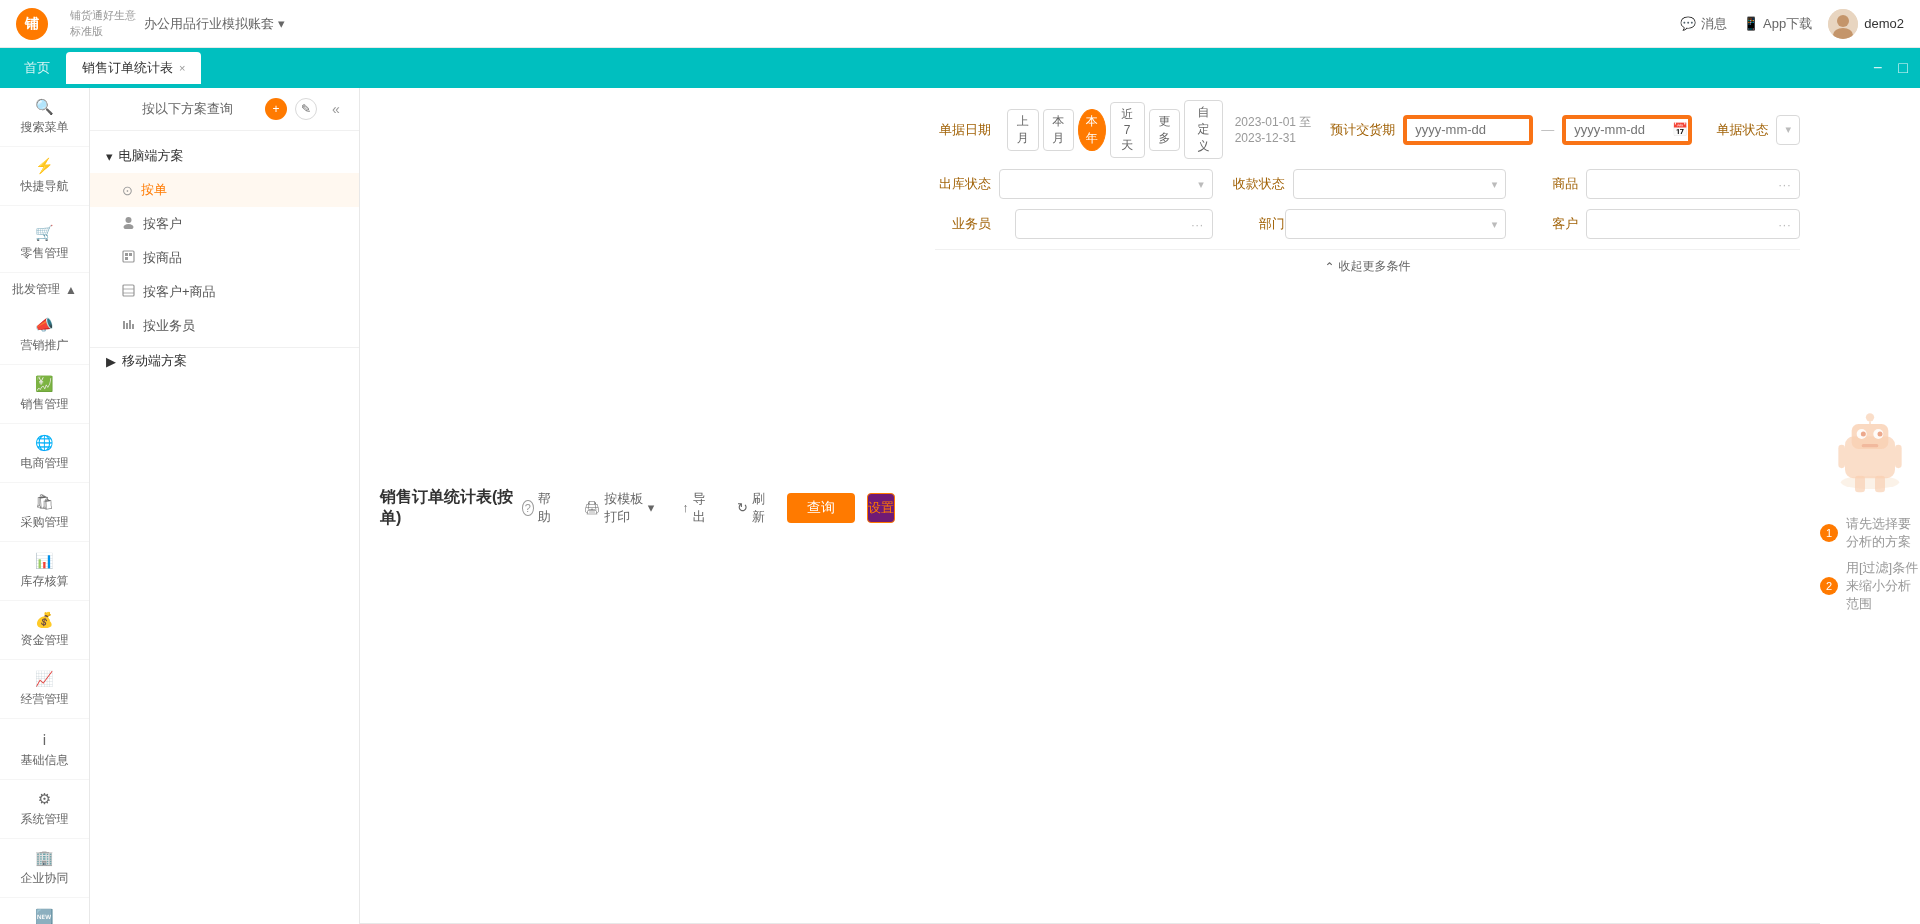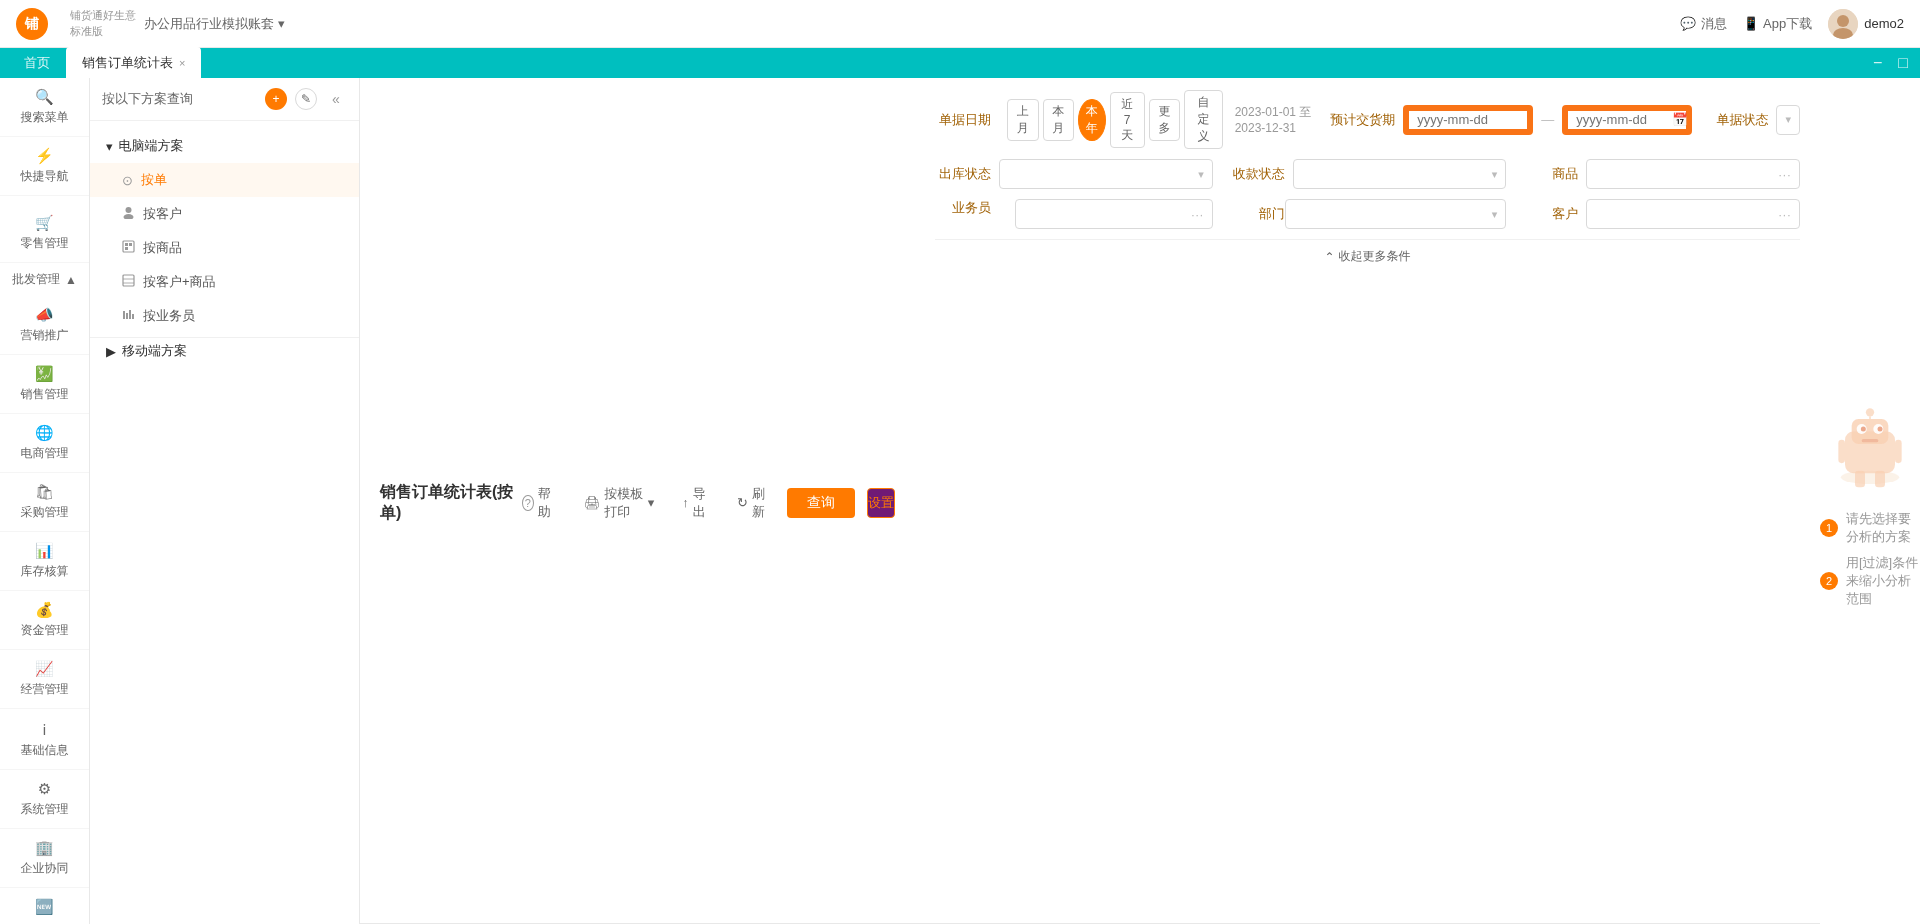--- a/index.html
+++ b/index.html
@@ -25,21 +25,21 @@
     .logo-text { font-size: 12px; color: #666; line-height: 1.2; margin-left: 16px; }
     .workspace-selector { display: flex; align-items: center; gap: 4px; color: #666; font-size: 13px; cursor: pointer; }
     .top-bar-right { display: flex; align-items: center; gap: 16px; }
     .top-bar-action { display: flex; align-items: center; gap: 4px; color: #666; font-size: 13px; cursor: pointer; }
     .avatar { width: 30px; height: 30px; border-radius: 50%; background: #e8d5c0; display: flex; align-items: center; justify-content: center; overflow: hidden; }
     .user-name { color: #333; font-size: 13px; cursor: pointer; }
 
     
     .tab-bar {
       background: #00bfbf;
-      height: 30px;
+      height: 40px;
       display: flex;
       align-items: center;
       padding: 0 8px;
       flex-shrink: 0;
       gap: 0;
     }
     .tab-item {
       height: 32px; padding: 0 16px; display: flex; align-items: center; gap: 6px;
       cursor: pointer; color: rgba(255,255,255,0.85); font-size: 13px; border-radius: 4px 4px 0 0;
     }
@@ -71,21 +71,21 @@
       overflow-y: auto;
       padding: 0;
     }
     .left-panel-header {
       padding: 10px 12px;
       display: flex;
       align-items: center;
       gap: 8px;
       border-bottom: 1px solid #f0f0f0;
     }
-    .left-panel-title { font-size: 13px; color: #666; flex: 1; }
+    .left-panel-title { font-size: 13px; color: #666; flex: 1; margin-left: 40px; }
     .lp-icon-btn { width: 22px; height: 22px; border-radius: 50%; background: #ff7a00; color: #fff; display: flex; align-items: center; justify-content: center; font-size: 12px; cursor: pointer; }
     .lp-icon-btn2 { width: 22px; height: 22px; border-radius: 50%; border: 1px solid #d9d9d9; color: #666; display: flex; align-items: center; justify-content: center; font-size: 12px; cursor: pointer; }
     .lp-collapse { width: 22px; height: 22px; color: #999; display: flex; align-items: center; justify-content: center; font-size: 14px; cursor: pointer; }
 
     .scheme-list { padding: 8px 0; }
     .scheme-group-header {
       padding: 8px 16px;
       font-size: 13px;
       color: #333;
       display: flex;
@@ -144,21 +144,21 @@
     .filter-row:last-child { margin-bottom: 0; }
     .filter-label { font-size: 13px; color: #a16207; white-space: nowrap; min-width: 56px; text-align: right; }
     .filter-date-btns { display: flex; align-items: center; gap: 4px; }
     .date-btn {
       padding: 3px 8px; border: 1px solid #d9d9d9; border-radius: 4px;
       background: #fff; font-size: 12px; color: #666; cursor: pointer;
     }
     .date-btn.active { background: #ff7a00; border-color: #ff7a00; color: #fff; border-radius: 50%; padding: 3px 6px; }
     .date-range-text { font-size: 12px; color: #999; margin-left: 8px; }
     .filter-input {
-      flex: 1; height: 30px; border: 6px solid #f97316; border-radius: 4px;
+      flex: 1; height: 30px; border: 4px solid #f97316; border-radius: 4px;
       padding: 0 8px; font-size: 13px; color: #333; outline: none;
       background: #fff;
     }
     .filter-field {
       flex: 1; height: 30px; border: 1px solid #d9d9d9; border-radius: 4px;
       padding: 0 8px; font-size: 13px; color: #999; outline: none;
       background: #fff; display: flex; align-items: center; justify-content: space-between; cursor: pointer;
     }
     .filter-field-with-dots {
       flex: 1; height: 30px; border: 1px solid #d9d9d9; border-radius: 4px;
@@ -500,21 +500,21 @@
           </div>
           <div style="flex:1; display:flex; align-items:center; gap:8px;">
             <span class="filter-label">商品</span>
             <div class="filter-field-with-dots" style="flex:1;">
               <span style="color:#bbb;">···</span>
             </div>
           </div>
         </div>
 
         <div class="filter-row">
-          <div style="flex:1; display:flex; gap:24px;">
+          <div style="flex:1; display:flex; align-items:center; gap:24px;">
             <span class="filter-label">业务员</span>
             <div class="filter-field-with-dots" style="flex:1;">
               <span style="color:#bbb;">···</span>
             </div>
           </div>
           <div style="flex:1; display:flex; align-items:center; ">
             <span class="filter-label">部门</span>
             <div class="filter-field" style="flex:1;">
               <span style="color:#999;"></span>
               <span class="dropdown-arrow">▾</span>

